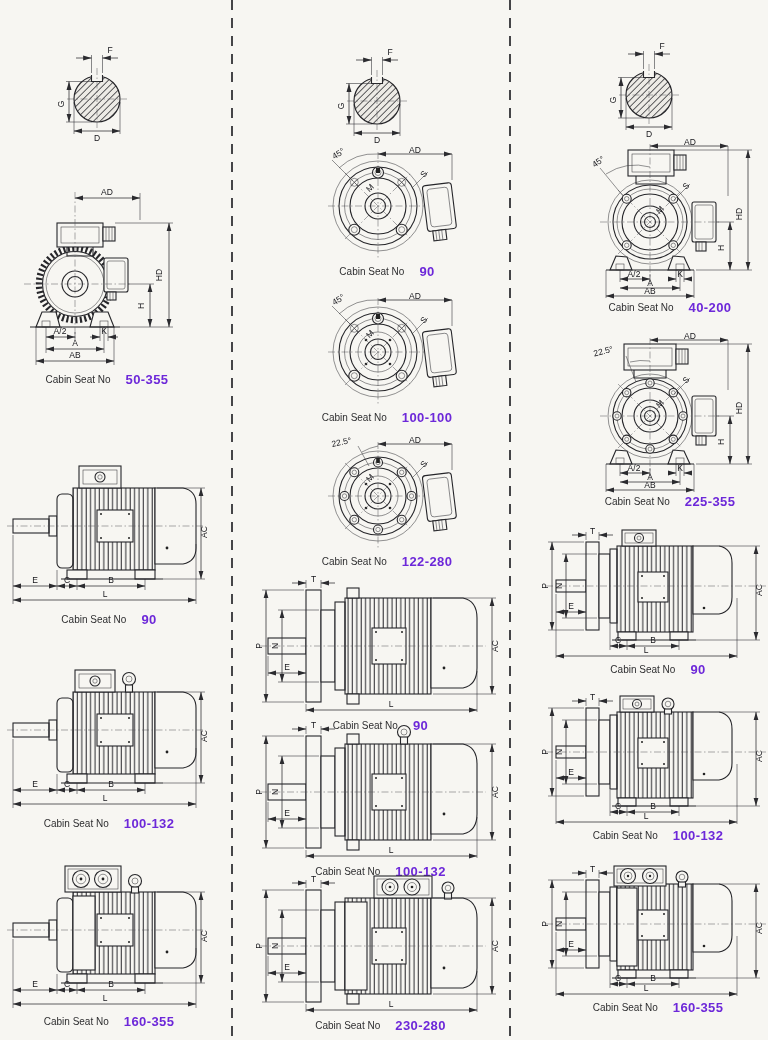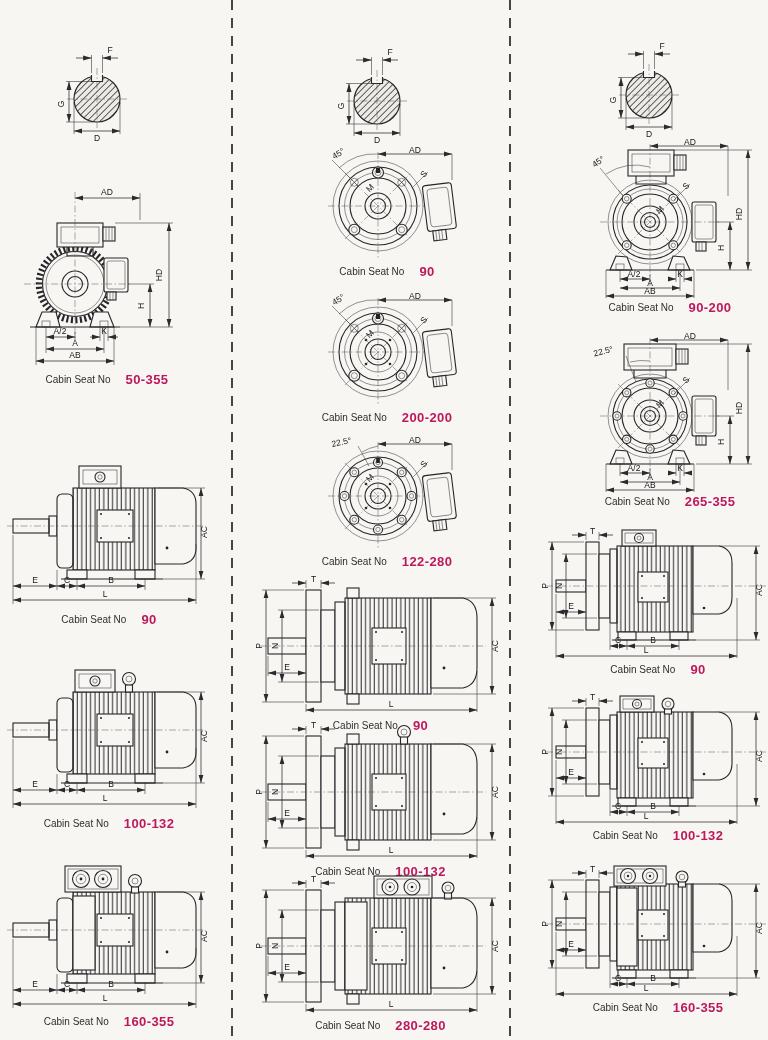--- a/index.html
+++ b/index.html
@@ -16,21 +16,21 @@
   .cl{fill:none;stroke:#55555a;stroke-width:.5;stroke-dasharray:7 2.5 1.5 2.5}
   .ex{stroke:#2b2b2f;stroke-width:.55}
   .dm{fill:none;stroke:#2b2b2f;stroke-width:.75;marker-start:url(#mS);marker-end:url(#mE)}
   .dm1{fill:none;stroke:#2b2b2f;stroke-width:.75;marker-end:url(#mE)}
   .fl{fill:#222;stroke:none}
   svg text{font-family:"Liberation Sans",sans-serif;font-size:8.5px;fill:#15151a}
   .tm{text-anchor:middle}
   .cap{position:absolute;display:flex;align-items:center;justify-content:center;gap:15px;
        color:#222;white-space:nowrap}
   .cap .pre{font-size:10px;color:#2e2e30}
-  .cap .val{font-size:13px;font-weight:bold;color:#be185d;letter-spacing:.4px}
+  .cap .val{font-size:13px;font-weight:bold;color:#6d28d9;letter-spacing:.4px}
 </style>
 </head>
 <body>
 
 <div class="page">
 
 <svg width="0" height="0" style="position:absolute" aria-hidden="true">
 <defs>
  <marker id="mE" markerWidth="9" markerHeight="7" refX="8.4" refY="3" orient="auto" markerUnits="userSpaceOnUse">
           <path d="M0,.5 L8.5,3 L0,5.5 Z" fill="#2b2b2f"></path>
@@ -391,21 +391,21 @@
  <line class="ex" x1="140" y1="8" x2="140" y2="34"></line>
  <path class="dm" d="M66,8 H140"></path>
         <text class="tm" x="103" y="6.5">AD</text>
  <text class="tm" x="60" y="44" transform="rotate(-45 60 44)">M</text>
  <line class="lt" x1="100" y1="42" x2="116" y2="26"></line>
  <text class="tm" x="114" y="30" transform="rotate(-48 114 30)">S</text>
 </svg>
 </div>
 <div class="cap" style="left:312px;top:410px;width:150px">
  <span class="pre">Cabin Seat No</span>
- <span class="val">200-200</span>
+ <span class="val">100-100</span>
 </div>
 
 <div class="fig" style="left:312px;top:436px">
 <svg width="150" height="118" viewBox="0 0 150 118">
  <circle class="lt" cx="66" cy="60" r="45"></circle>
         <circle class="ln" cx="66" cy="60" r="39"></circle>
  <circle class="lt" cx="66" cy="60" r="33.5"></circle>
         <circle class="ln" cx="66" cy="60" r="28"></circle>
  <circle class="lt" cx="66" cy="60" r="20"></circle>
  <circle class="ln" cx="66" cy="60" r="13"></circle>
@@ -607,21 +607,21 @@
  <path class="dm" d="M48,134 H219"></path>
         <text class="tm" x="133" y="131">L</text>
  <line class="ex" x1="175" y1="22" x2="238" y2="22"></line>
         <line class="ex" x1="175" y1="118" x2="238" y2="118"></line>
  <path class="dm" d="M234,22 V118"></path>
         <text class="tm" x="240" y="70" transform="rotate(-90 240 70)">AC</text>
 </svg>
 </div>
 <div class="cap" style="left:258px;top:1018px;width:245px">
  <span class="pre">Cabin Seat No</span>
- <span class="val">280-280</span>
+ <span class="val">230-280</span>
 </div>
 
 <div class="fig" style="left:594px;top:38px">
 <svg width="105" height="100" viewBox="0 0 105 100">
  <circle cx="55" cy="57" r="23" fill="url(#ht)" stroke="#26262a" stroke-width="1.2"></circle>
  <rect x="49.5" y="33" width="11" height="6.5" fill="#f7f6f2"></rect>
  <path class="ln" d="M49.5,33 v6.5 h11 v-6.5"></path>
  <line class="cl" x1="55" y1="26" x2="55" y2="86"></line>
         <line class="cl" x1="25" y1="57" x2="85" y2="57"></line>
  <line class="ex" x1="49.5" y1="31" x2="49.5" y2="13"></line>
@@ -707,21 +707,21 @@
         <path class="dm1" d="M122,141 H114"></path>
         <text class="tm" x="110" y="138.5">K</text>
  <path class="dm" d="M50,150 H110"></path>
         <text class="tm" x="80" y="147.5">A</text>
  <path class="dm" d="M36,158 H124"></path>
         <text class="tm" x="80" y="155.5">AB</text>
 </svg>
 </div>
 <div class="cap" style="left:570px;top:300px;width:200px">
  <span class="pre">Cabin Seat No</span>
- <span class="val">90-200</span>
+ <span class="val">40-200</span>
 </div>
 
 <div class="fig" style="left:570px;top:332px">
 <svg width="200" height="160" viewBox="0 0 200 160">
  <circle class="lt" cx="80" cy="84" r="42"></circle>
         <circle class="ln" cx="80" cy="84" r="37"></circle>
  <circle class="lt" cx="80" cy="84" r="33"></circle>
         <circle class="ln" cx="80" cy="84" r="28"></circle>
  <circle class="ln" cx="80" cy="84" r="16"></circle>
         <circle class="ln" cx="80" cy="84" r="9.5"></circle>
@@ -792,21 +792,21 @@
         <path class="dm1" d="M122,141 H114"></path>
         <text class="tm" x="110" y="138.5">K</text>
  <path class="dm" d="M50,150 H110"></path>
         <text class="tm" x="80" y="147.5">A</text>
  <path class="dm" d="M36,158 H124"></path>
         <text class="tm" x="80" y="155.5">AB</text>
 </svg>
 </div>
 <div class="cap" style="left:570px;top:494px;width:200px">
  <span class="pre">Cabin Seat No</span>
- <span class="val">265-355</span>
+ <span class="val">225-355</span>
 </div>
 
 <div class="fig" style="left:544px;top:528px">
 <svg width="228" height="132" viewBox="0 0 228 132">
  <rect class="ln" x="12" y="52" width="30" height="12"></rect>
  <rect class="lnf" x="42" y="14" width="13" height="88"></rect>
  <rect class="lnf" x="55" y="26" width="11" height="64"></rect>
  <rect class="lnf" x="66" y="21" width="7" height="74"></rect>
  <rect x="73" y="18" width="76" height="86" fill="url(#fp)" stroke="#26262a" stroke-width="1.1"></rect>
  <rect class="lnf" x="94" y="44" width="30" height="30"></rect>

